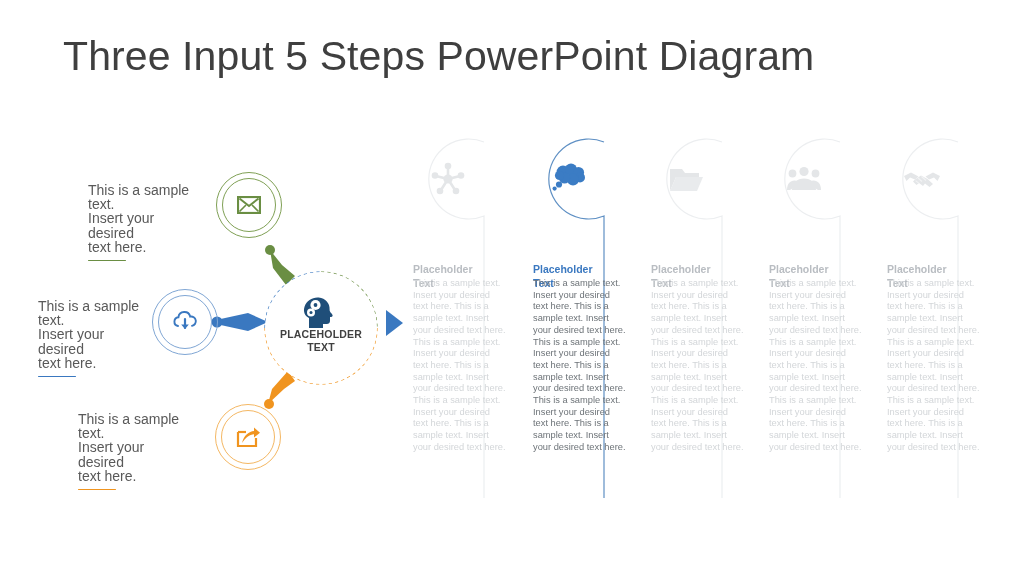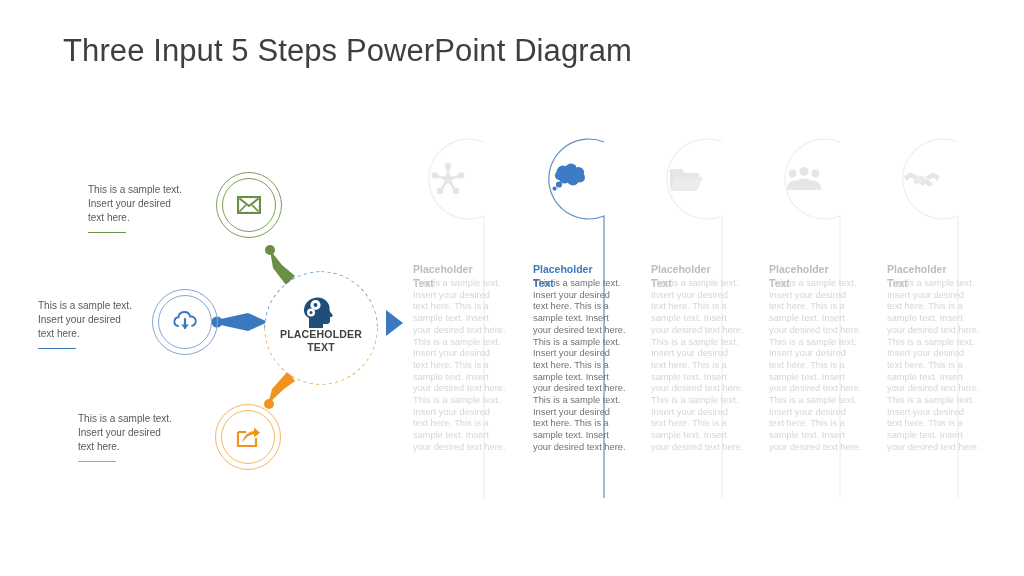--- a/index.html
+++ b/index.html
@@ -13,31 +13,31 @@
     position: relative;
     width: 1024px;
     height: 576px;
     background: #ffffff;
   }
 
   
   #title {
     position: absolute;
     left: 63px; top: 33px;
-    font-size: 31px;
+    font-size: 41px;
     font-weight: 400;
     color: #3f3f3f;
     letter-spacing: 0.1px;
     white-space: nowrap;
   }
 
   
   .input-block { position: absolute; }
   .input-text {
-    font-size: 10px;
+    font-size: 14px;
     line-height: 14.2px;
     color: #595959;
     white-space: pre-line;
   }
   .input-rule {
     margin-top: 6px;
     width: 38px;
     height: 1.4px;
     border-radius: 1px;
   }

